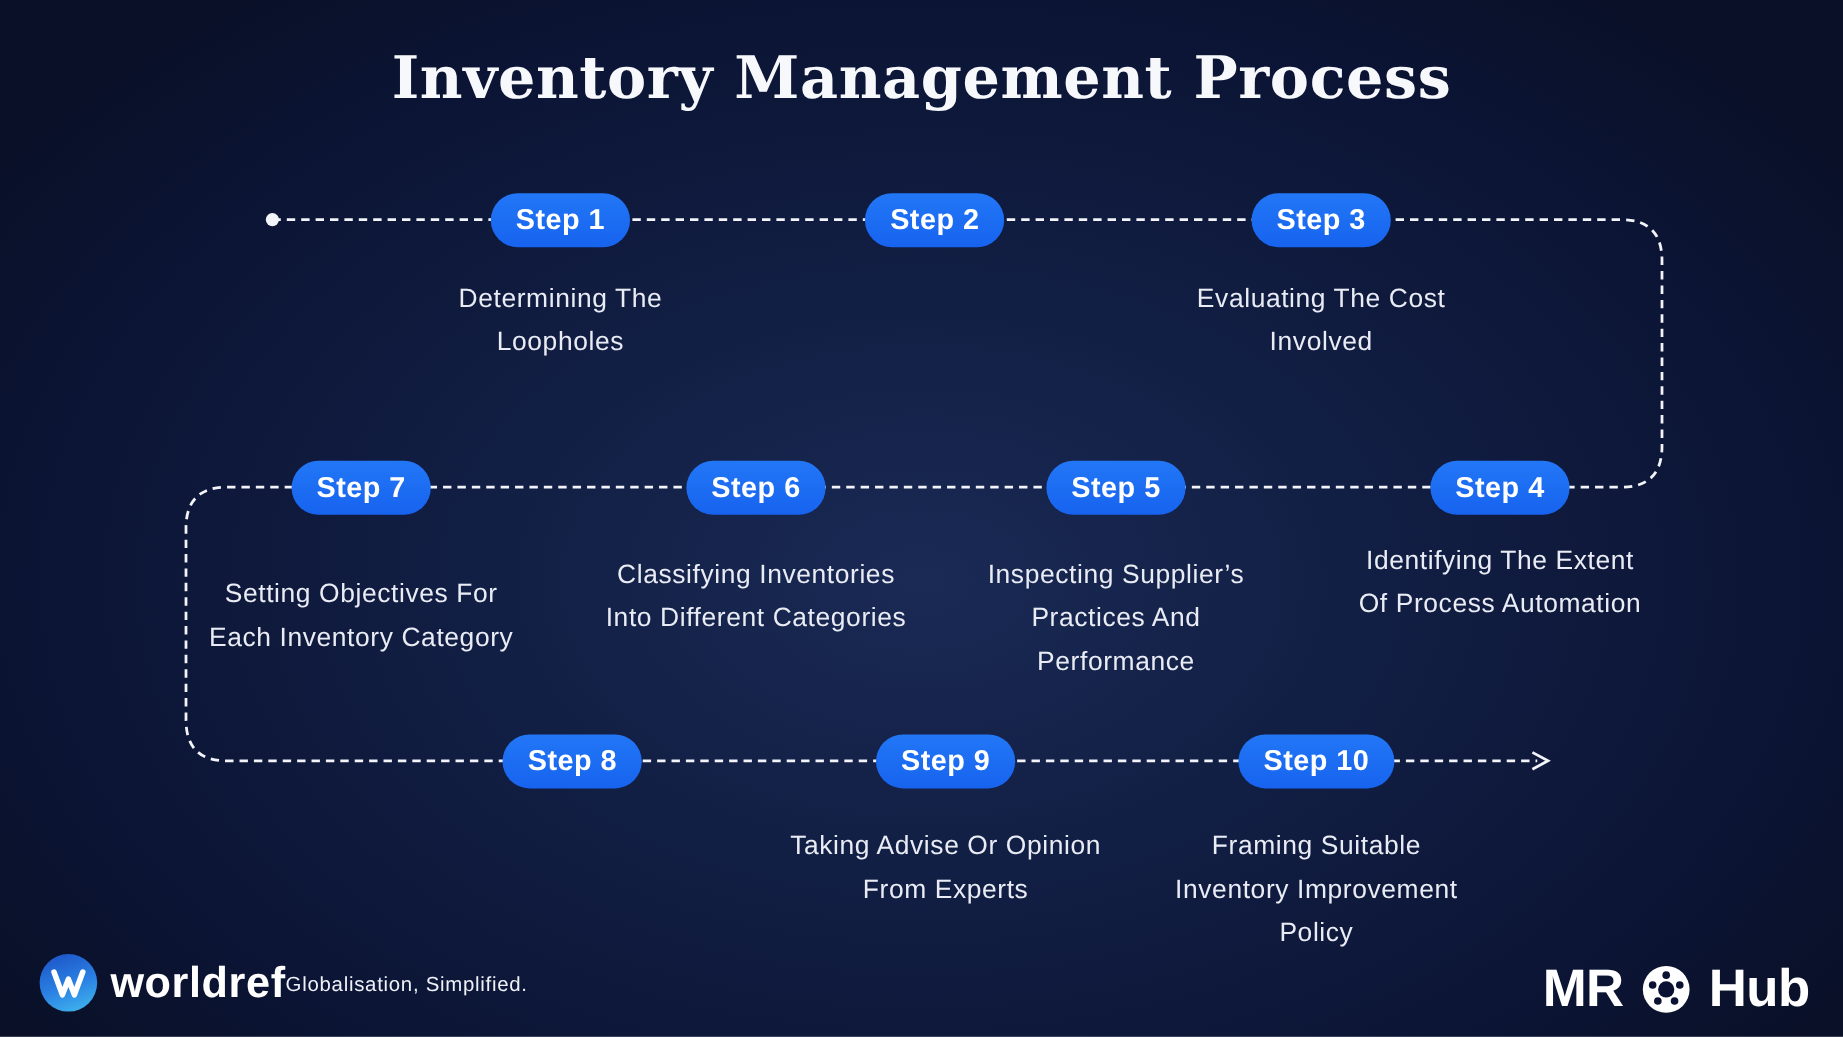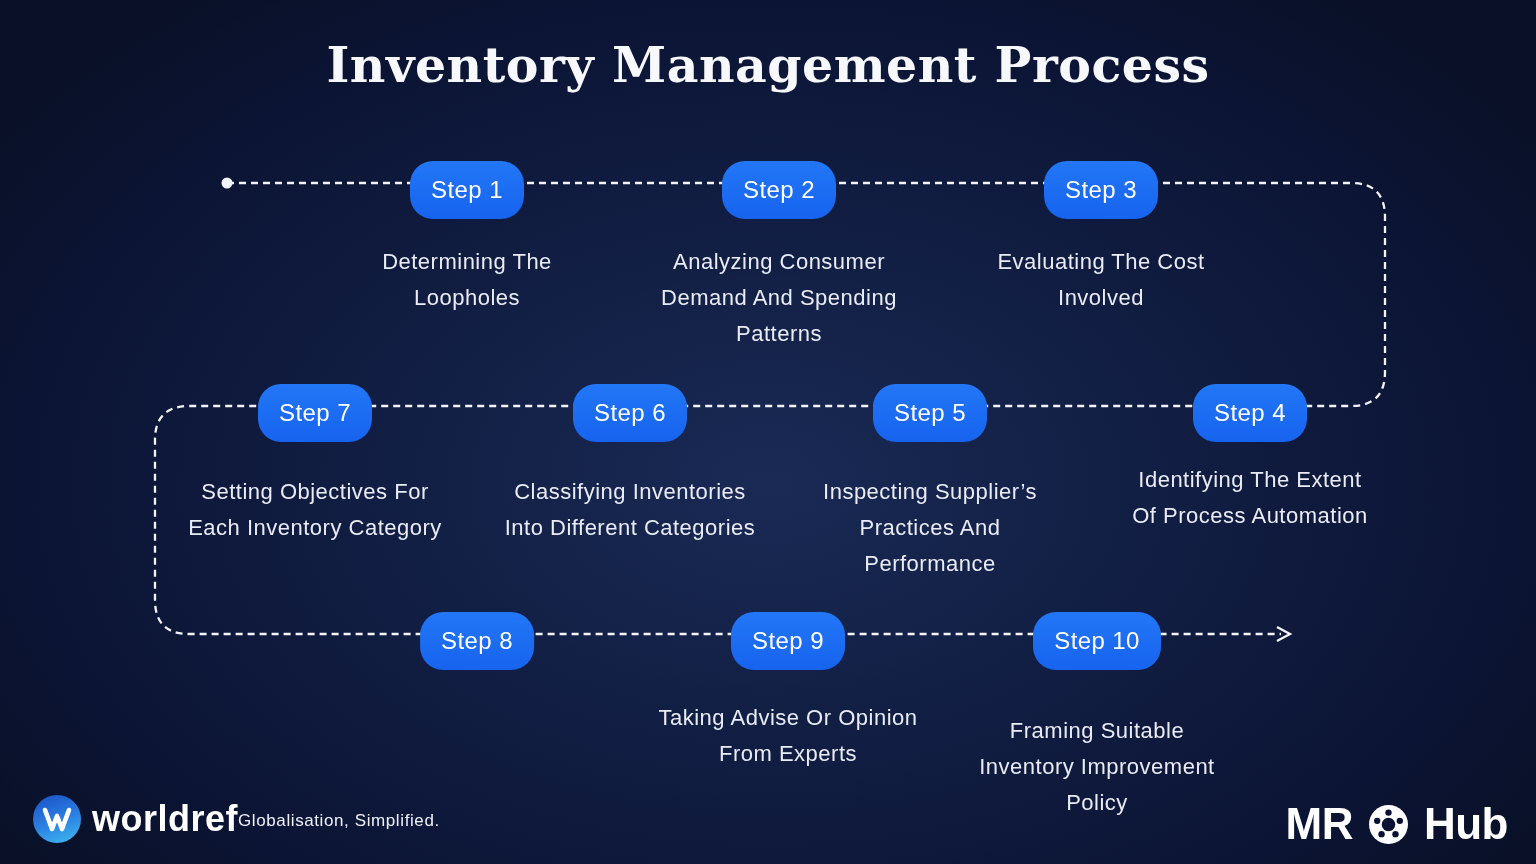--- a/index.html
+++ b/index.html
@@ -30,28 +30,28 @@
   }
 
   .step {
     position: absolute;
     display: flex;
     flex-direction: column;
     align-items: center;
     transform: translateX(-50%);
   }
   .pill {
-    height: 58px;
+    height: 45px;
     min-width: 102px;
     padding: 0 21px;
     border-radius: 23px;
     background: linear-gradient(180deg, #2277f6 0%, #1763ef 100%);
     color: #ffffff;
     font-size: 24px;
-    font-weight: 400;
+    font-weight: 700;
     letter-spacing: 0.4px;
     display: flex;
     align-items: center;
     justify-content: center;
     white-space: nowrap;
   }
   .desc {
     font-size: 22px;
     line-height: 36px;
     letter-spacing: 0.5px;
@@ -123,23 +123,20 @@
   <path d="M 1277 627 L 1290 634 L 1277 641" fill="none" stroke="#f2f4f9" stroke-width="2.3" stroke-linejoin="miter"></path>
 </svg>
 
 <div class="step row1" style="left:467px; top:161px;">
   <div class="pill">Step 1</div>
   <div class="desc">Determining The
 Loopholes</div>
 </div>
 <div class="step row1" style="left:779px; top:161px;">
   <div class="pill">Step 2</div>
-  <div class="desc">Analyzing Consumer
-Demand And Spending
-Patterns</div>
 </div>
 <div class="step row1" style="left:1101px; top:161px;">
   <div class="pill">Step 3</div>
   <div class="desc">Evaluating The Cost
 Involved</div>
 </div>
 
 <div class="step row2 s4" style="left:1250px; top:384px;">
   <div class="pill">Step 4</div>
   <div class="desc">Identifying The Extent
@@ -149,35 +146,35 @@
   <div class="pill">Step 5</div>
   <div class="desc">Inspecting Supplier’s
 Practices And
 Performance</div>
 </div>
 <div class="step row2" style="left:630px; top:384px;">
   <div class="pill">Step 6</div>
   <div class="desc">Classifying Inventories
 Into Different Categories</div>
 </div>
-<div class="step row2" style="left:315px; top:384px;">
+<div class="step row2" style="left:301px; top:384px;gap:16px;">
   <div class="pill">Step 7</div>
   <div class="desc">Setting Objectives For
 Each Inventory Category</div>
 </div>
 
 <div class="step row3" style="left:477px; top:612px;">
   <div class="pill">Step 8</div>
 </div>
 <div class="step row3" style="left:788px; top:612px;">
   <div class="pill">Step 9</div>
   <div class="desc">Taking Advise Or Opinion
 From Experts</div>
 </div>
-<div class="step row3" style="left:1097px; top:612px;gap:13px;">
+<div class="step row3" style="left:1097px; top:612px;">
   <div class="pill">Step 10</div>
   <div class="desc">Framing Suitable
 Inventory Improvement
 Policy</div>
 </div>
 
 <div class="worldref">
   <div class="worldref-mark">
     <svg width="46" height="46" viewBox="0 0 46 46">
       <path d="M11 14 L18 33 L23 20 L28 33 L35 14" fill="none" stroke="#ffffff" stroke-width="4.6" stroke-linecap="round" stroke-linejoin="round"></path>

